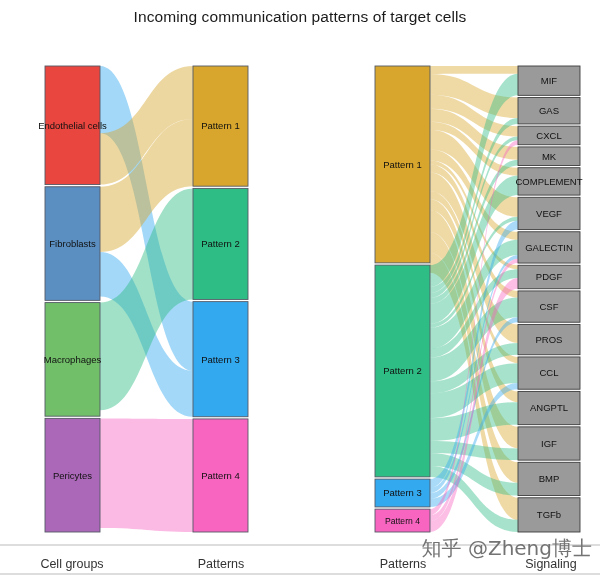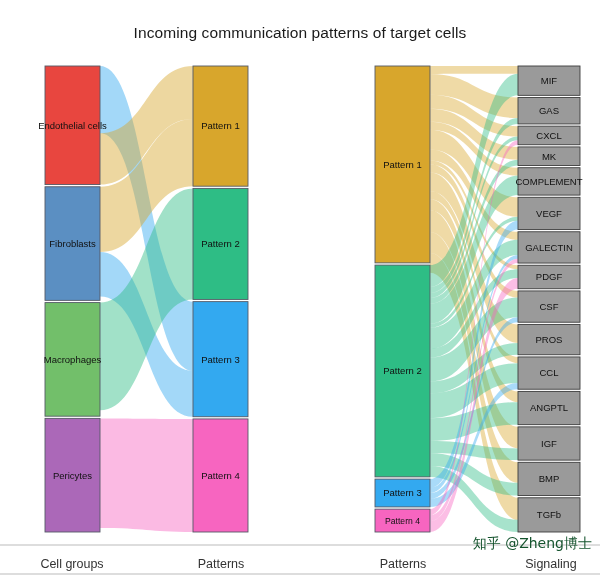--- a/index.html
+++ b/index.html
@@ -2,31 +2,31 @@
 <html><head>
 <meta charset="utf-8">
 <style>
   html,body{margin:0;padding:0;}
   body{
     width:600px;height:577px;background:#ffffff;
     font-family:"Liberation Sans","DejaVu Sans",sans-serif;
     overflow:hidden;position:relative;
   }
   #chart-title{
-    position:absolute;top:24px;left:0;width:600px;text-align:center;
+    position:absolute;top:8px;left:0;width:600px;text-align:center;
     font-size:15.5px;color:#1a1a1a;font-weight:400;letter-spacing:.1px;
   }
   #sankey-svg{position:absolute;top:0;left:0;}
   .node-label{font-size:9.5px;fill:#111;font-family:"Liberation Sans",sans-serif;}
   .node-label-sm{font-size:8.6px;fill:#111;font-family:"Liberation Sans",sans-serif;}
   .axis-label{font-size:12.5px;fill:#333;font-family:"Liberation Sans",sans-serif;}
   .axis-rule{stroke:#bbbbbb;stroke-width:1;}
   #watermark{
     position:absolute;right:8px;top:535px;
-    font-size:14px;color:#14532d;
+    font-size:20px;color:#737373;
     font-family:"DejaVu Sans","Liberation Sans",sans-serif;
     white-space:nowrap;
   }
 </style>
 </head>
 <body>
 
 <div id="chart-title">Incoming communication patterns of target cells</div>
 
 <svg id="sankey-svg" width="600" height="577">

